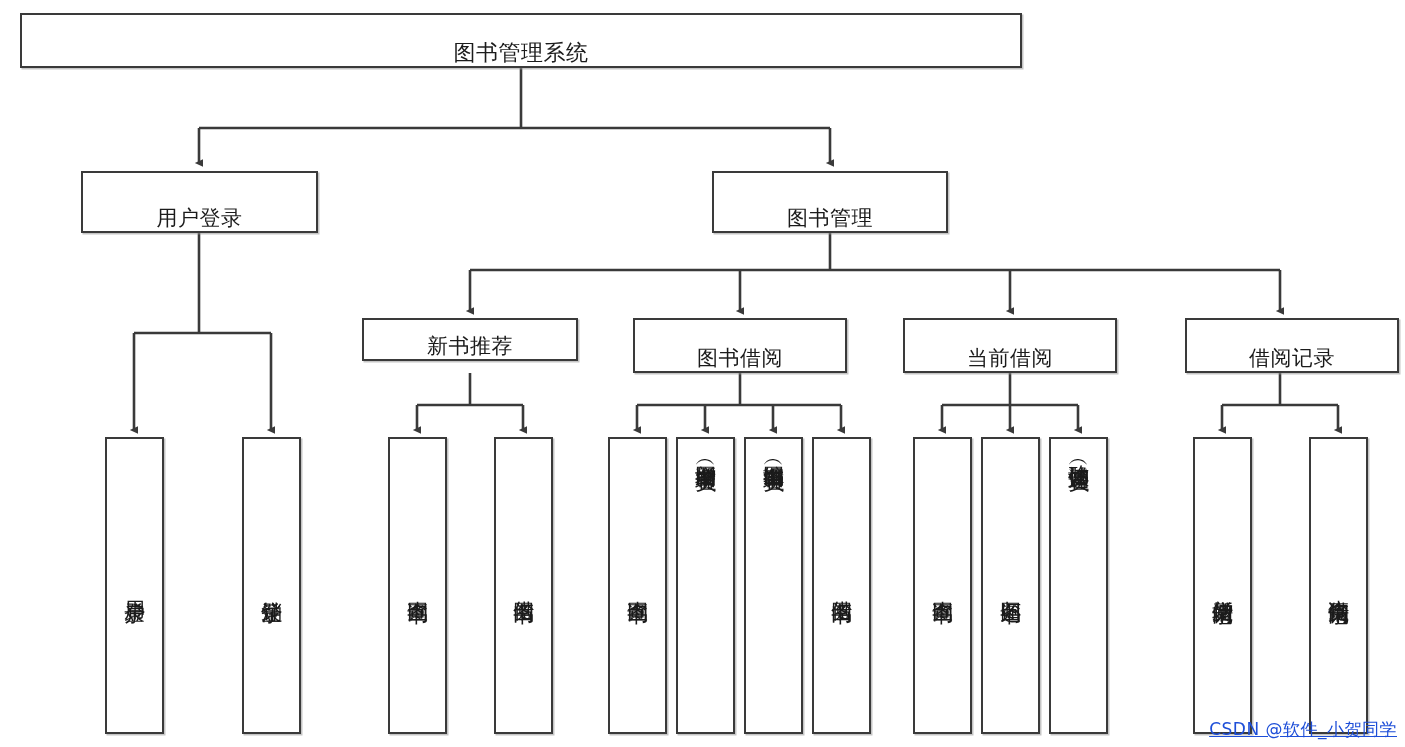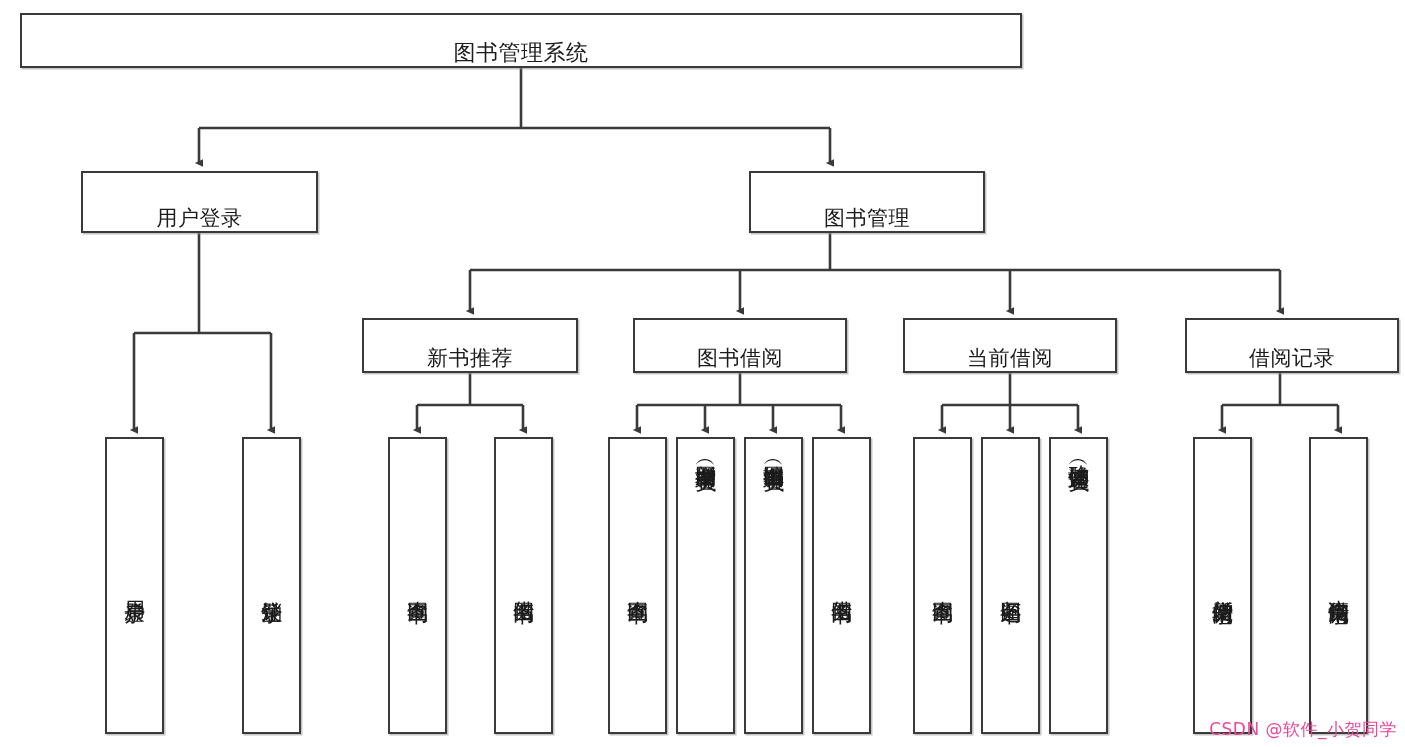--- a/index.html
+++ b/index.html
@@ -65,24 +65,25 @@
   }
   .node.vertical.center-text {
     align-items: center;
     padding-top: 0;
   }
   #watermark {
     position: absolute;
     right: 8px;
     bottom: 6px;
     font-size: 17px;
-    color: #ec4899;
+    color: #1d4ed8;
     letter-spacing: 0.5px;
     user-select: none;
     white-space: nowrap;
+    text-decoration: underline;
   }
 </style>
 </head>
 <body>
 
 <div id="canvas">
 
   <svg id="edges" viewBox="0 0 1405 747">
     <defs>
       <marker id="arrow" markerWidth="9" markerHeight="9" refX="4.2" refY="4.4" orient="auto" markerUnits="userSpaceOnUse">
@@ -138,25 +139,25 @@
     </g>
   </svg>
 
   <div class="node root horizontal" style="left:20px; top:13px; width:1002px; height:55px;">
     <span class="label">图书管理系统</span>
   </div>
 
   <div class="node horizontal" style="left:81px; top:171px; width:237px; height:62px;">
     <span class="label">用户登录</span>
   </div>
-  <div class="node horizontal" style="left:712px; top:171px; width:236px; height:62px;margin-left:37px;">
+  <div class="node horizontal" style="left:712px; top:171px; width:236px; height:62px;">
     <span class="label">图书管理</span>
   </div>
 
-  <div class="node horizontal" style="left:362px; top:318px; width:216px; height:55px;">
+  <div class="node horizontal" style="left:362px; top:318px; width:216px; height:43px;">
     <span class="label">新书推荐</span>
   </div>
   <div class="node horizontal" style="left:903px; top:318px; width:214px; height:55px;">
     <span class="label">当前借阅</span>
   </div>
   <div class="node horizontal" style="left:633px; top:318px; width:214px; height:55px;">
     <span class="label">图书借阅</span>
   </div>
   <div class="node horizontal" style="left:1173px; top:318px; width:214px; height:55px;margin-left:12px;">
     <span class="label">借阅记录</span>

